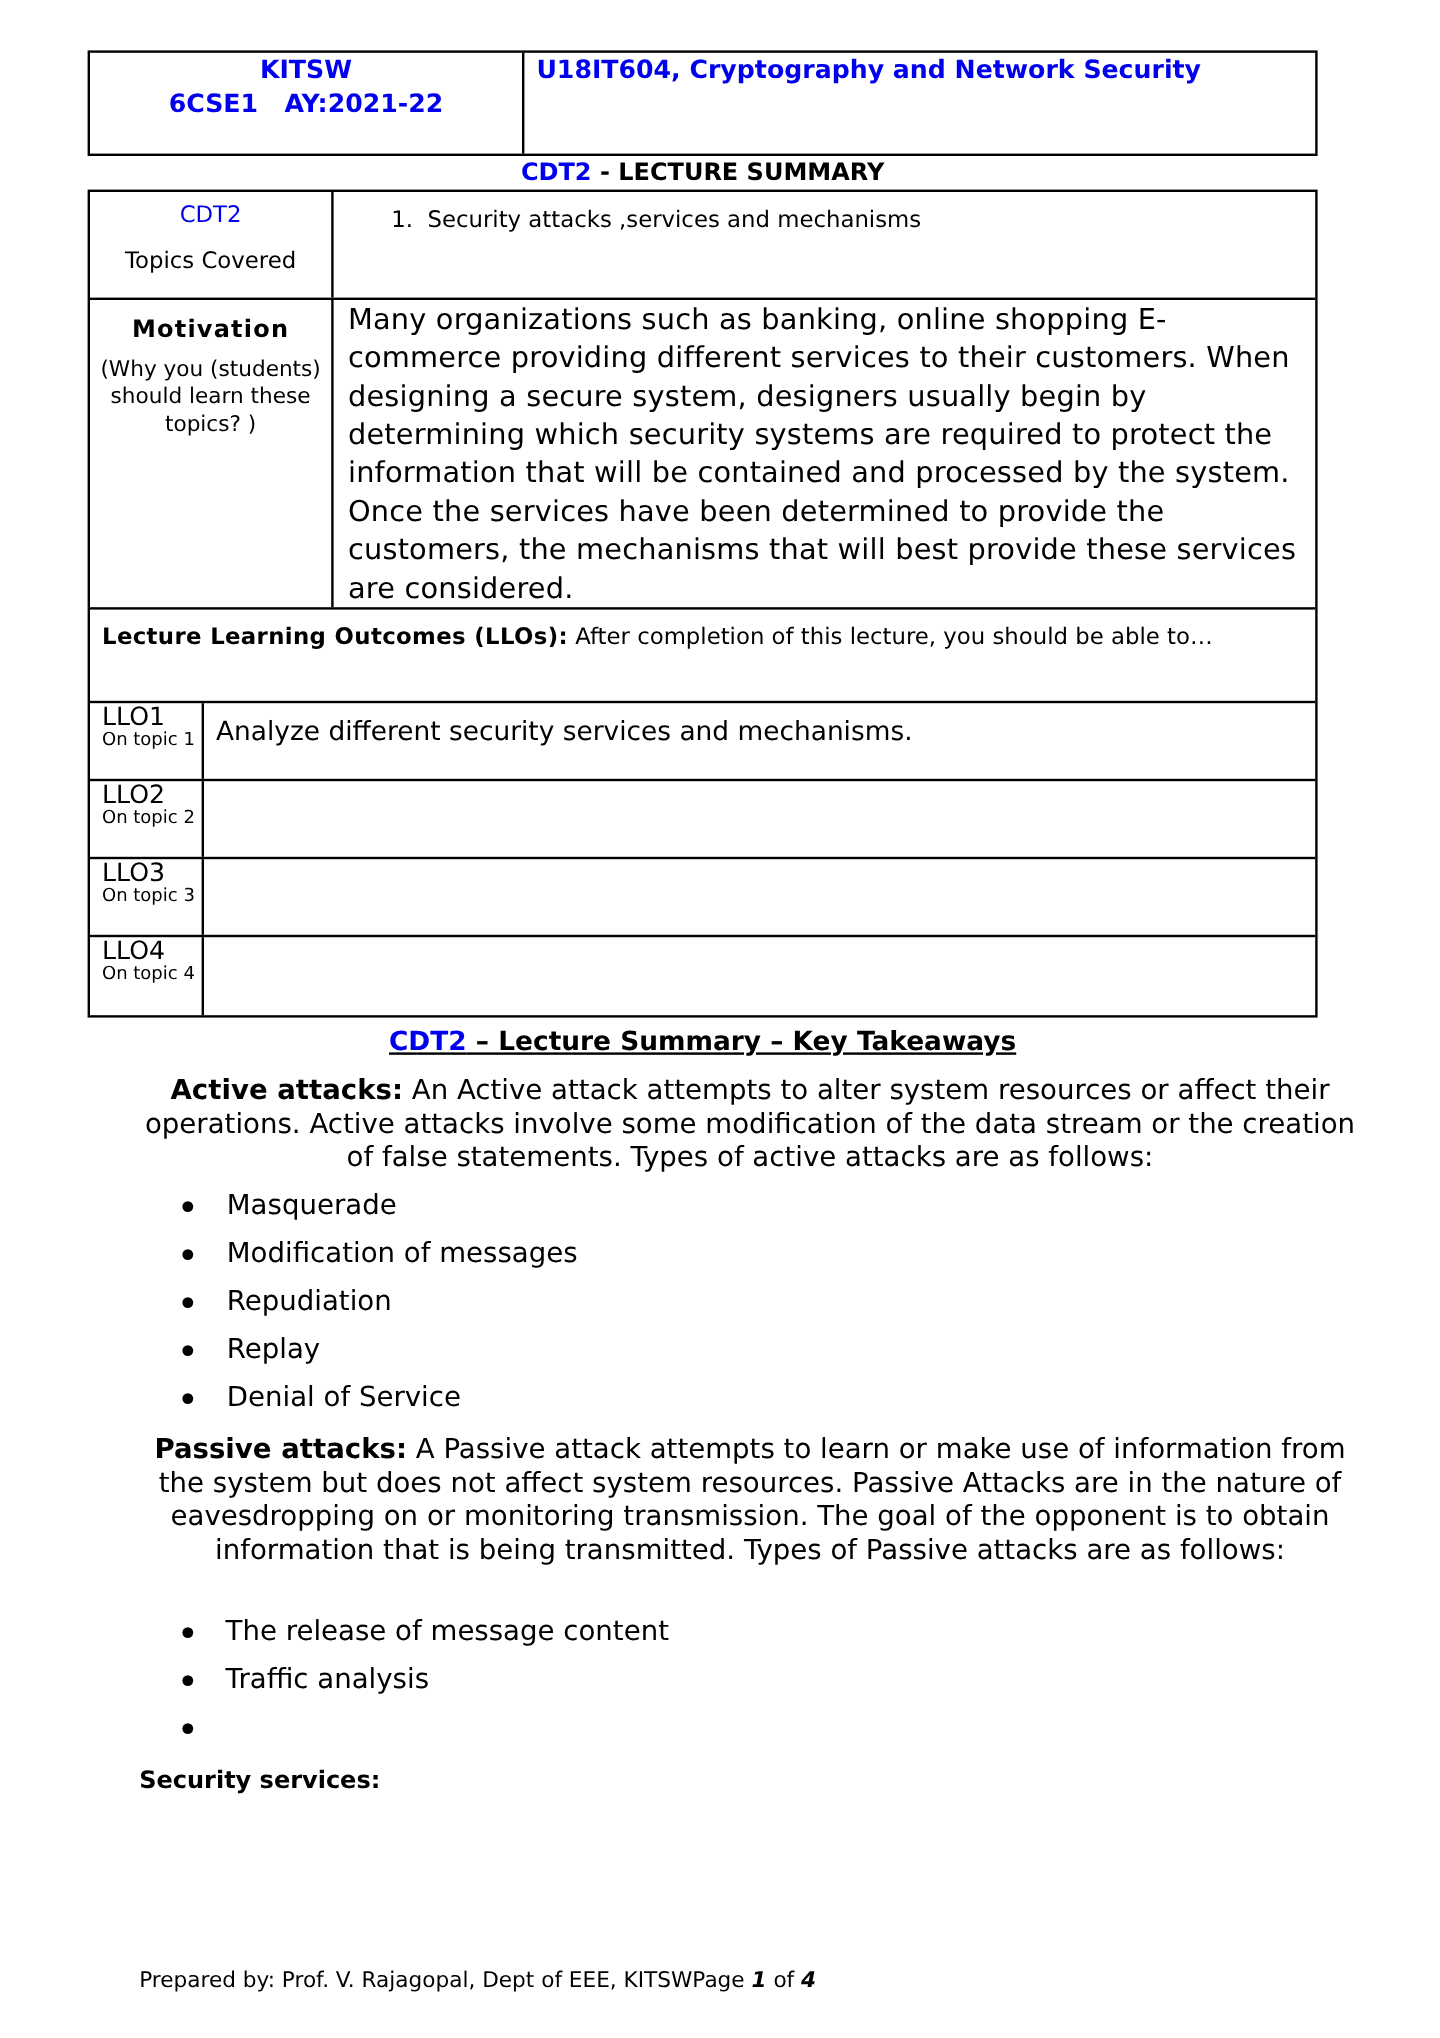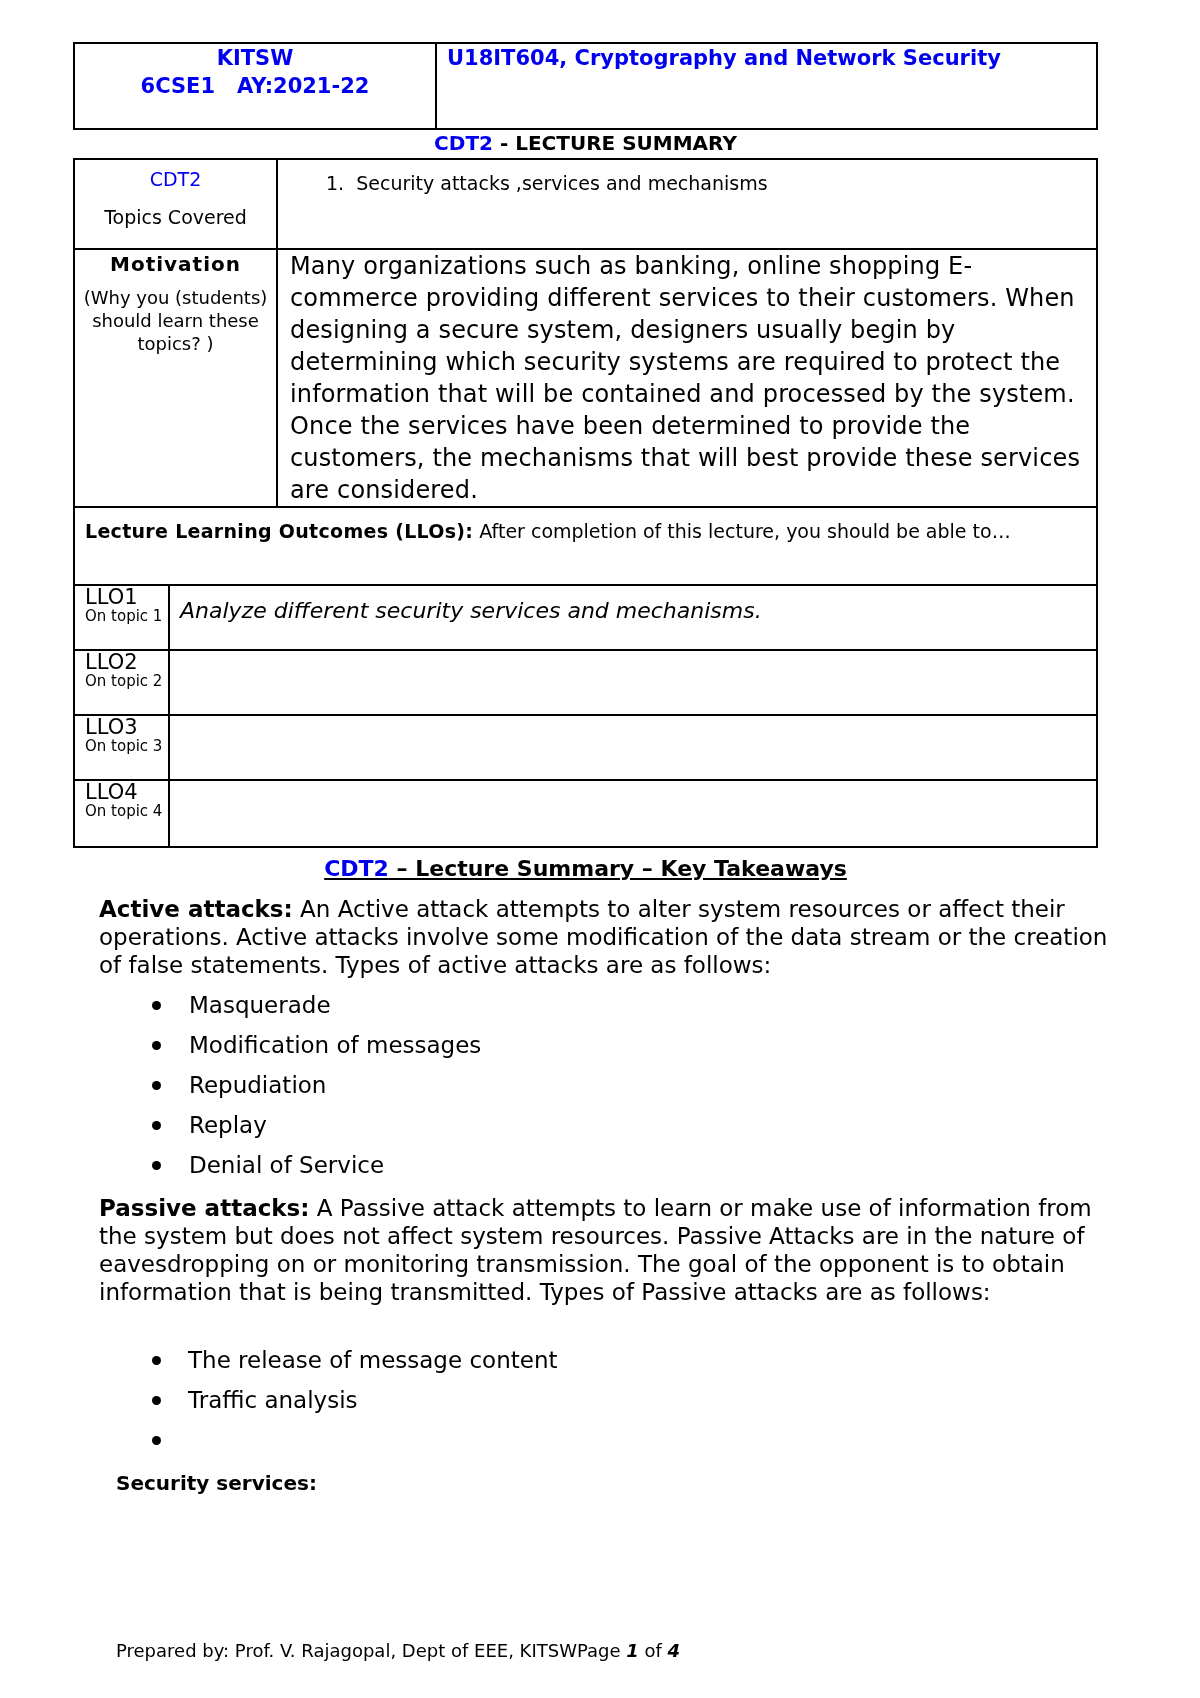--- a/index.html
+++ b/index.html
@@ -34,45 +34,45 @@
     .row { display: flex; border-bottom: 2px solid #000; }
     .row:last-child { border-bottom: none; }
     .row .c1 { width: 203px; border-right: 2px solid #000; text-align: center; }
     .row .c2 { flex: 1; }
 
     .topics-row { height: 90px; }
     .topics-row .c1 { font-size: 19px; line-height: 38px; padding-top: 0px; }
     .topics-row .c2 { font-size: 19px; padding: 12px 0 0 48px; }
 
     .motiv-row { height: 258px; }
-    .motiv-row .c1 { }
+    .motiv-row .c1 { padding-top: 10px; }
     .motiv-row .c1 .mt { font-weight: bold; font-size: 20px; letter-spacing: 1px; line-height: 28px; }
     .motiv-row .c1 .ms { font-size: 18px; line-height: 23px; margin-top: 8px; }
     .motiv-row .c2 {
       font-size: 24px; line-height: 32px; padding: 0 10px 0 12px; letter-spacing: 0.15px;
     }
 
     .llo-intro { height: 78px; padding: 10px 10px 0 10px; font-size: 19px; line-height: 26px; display: block; }
     .llo-intro b { font-weight: bold; letter-spacing: 0.3px; }
 
     .llo-row { height: 65px; }
     .llo-row .c1 { width: 95px; text-align: left; padding-left: 10px; }
     .llo-row .c1 .code { font-size: 21px; line-height: 22px; }
     .llo-row .c1 .on { font-size: 15px; line-height: 17px; }
-    .llo-row .c2 { font-size: 22px; padding: 12px 10px 0 10px; font-style: italic; }
+    .llo-row .c2 { font-size: 22px; padding: 12px 10px 0 10px; }
 
     
     .kt-title {
       position: absolute; left: 73px; width: 1025px; top: 855px; text-align: center;
       font-weight: bold; font-size: 22px; line-height: 28px;
     }
     .kt-title span.u { text-decoration: underline; }
 
     .para {
-      position: absolute; left: 99px; width: 1010px; font-size: 23px; line-height: 28px;
+      position: absolute; left: 120px; width: 1010px; font-size: 23px; line-height: 28px; text-align: center;
     }
     .para b { font-weight: bold; }
 
     .bullets { position: absolute; left: 116px; list-style: none; }
     .bullets li { position: relative; font-size: 23px; line-height: 40px; padding-left: 73px; height: 40px; }
     .bullets li::before {
       content: ""; position: absolute; left: 36px; top: 16px; width: 9px; height: 9px; border-radius: 50%; background: #000;
     }
     .bullets.passive li { padding-left: 72px; }
 

